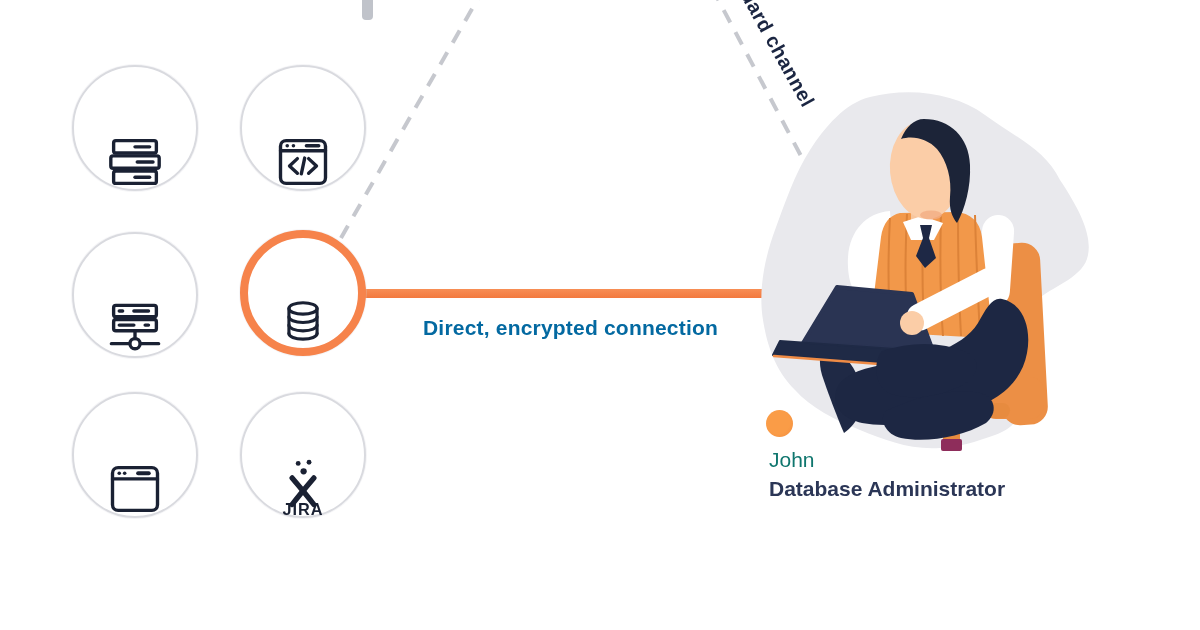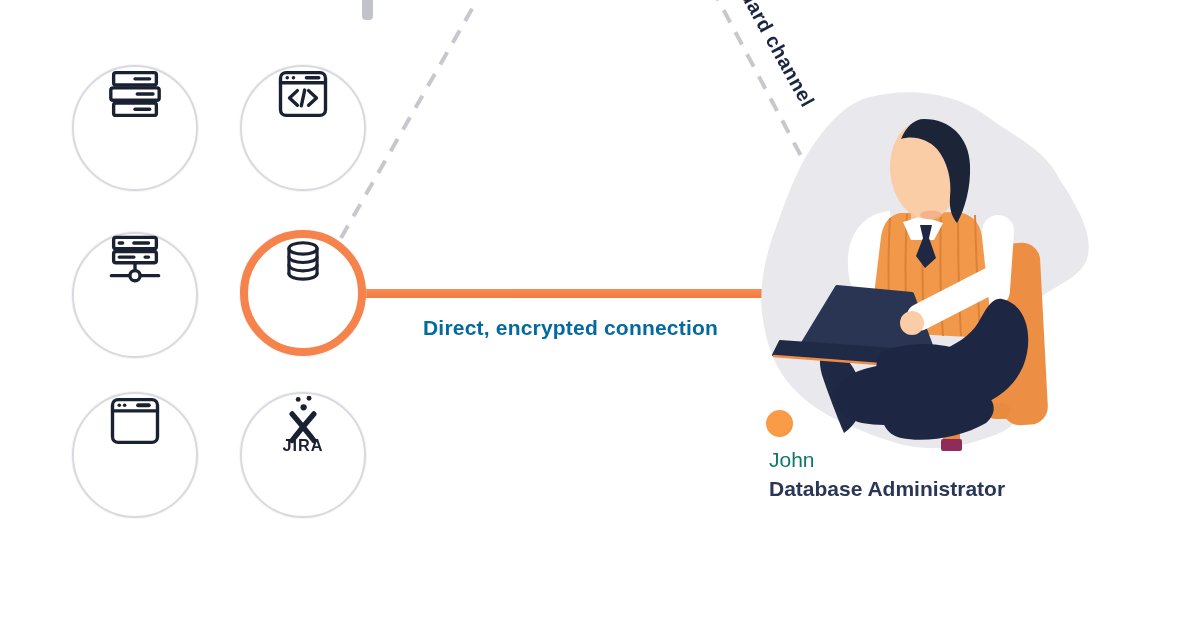--- a/index.html
+++ b/index.html
@@ -4,21 +4,21 @@
 <style>
   html,body{margin:0;padding:0;background:#ffffff;}
   .canvas{
     position:relative;width:1200px;height:630px;background:#ffffff;
     overflow:hidden;font-family:"Liberation Sans",sans-serif;
   }
   
   .node-circle{
     position:absolute;width:122px;height:122px;border-radius:50%;
     background:#fff;border:2px solid #D9DADF;
-    display:flex;align-items:flex-start;justify-content:center;
+    display:flex;align-items:flex-end;justify-content:center;
     box-shadow:0 0 0 1px rgba(214,216,222,.25);
     z-index:3;
     text-decoration:underline;
   }
   .node-circle.highlight{width:110px;height:110px;border:8px solid #F6834B;}
   .node-circle svg{display:block;}
   .ic{stroke:#1A2133;fill:none;stroke-width:3;stroke-linecap:round;stroke-linejoin:round;}
   
   .connection-line{
     position:absolute;left:362px;top:289px;width:424px;height:9px;

